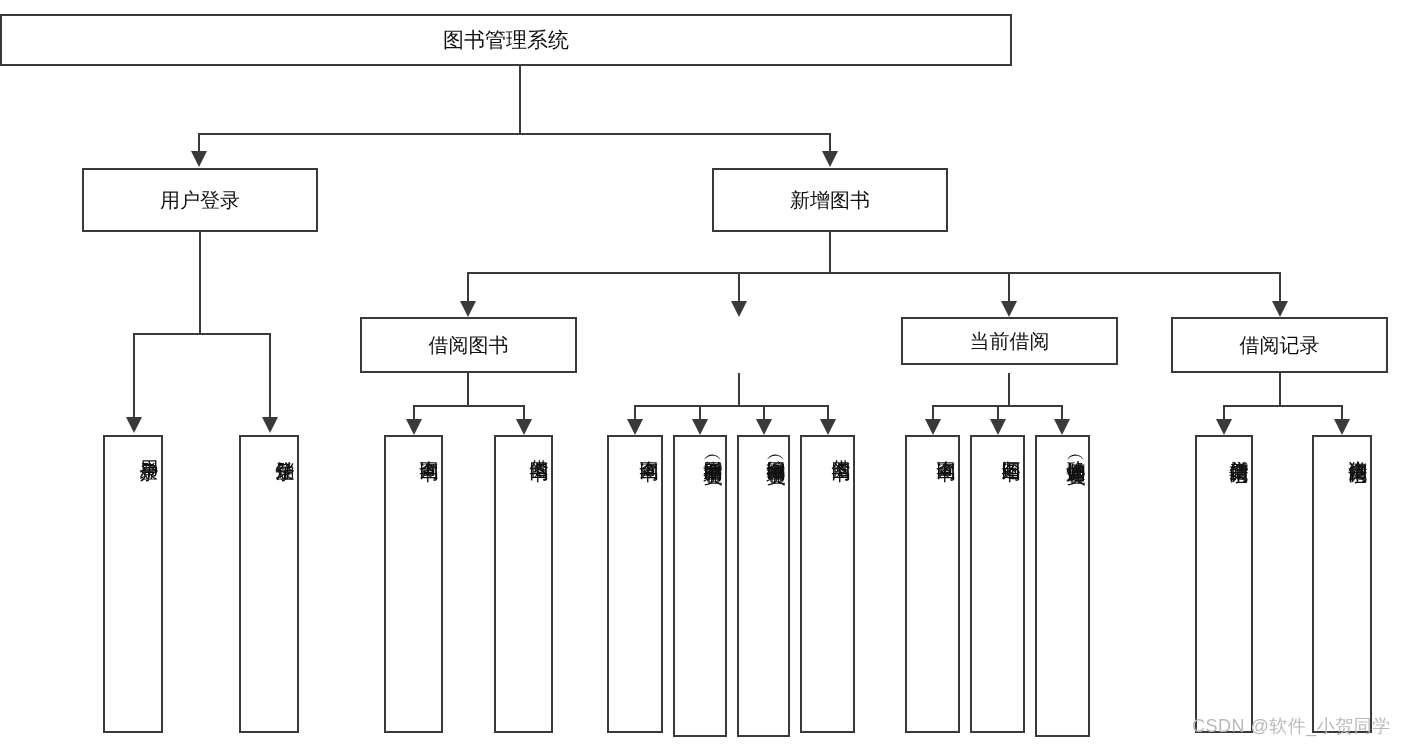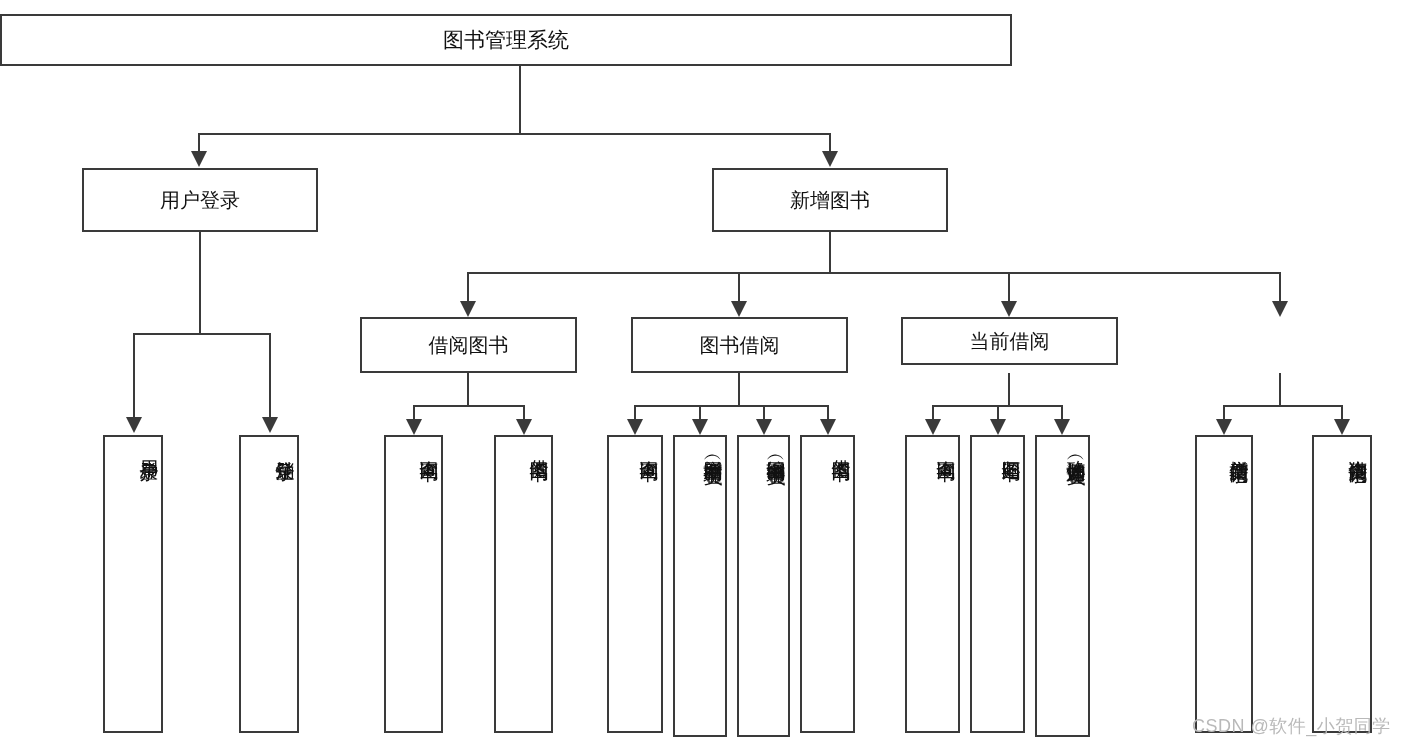--- a/index.html
+++ b/index.html
@@ -108,22 +108,22 @@
   <div class="vline" style="left:467px;top:272px;height:29px;"></div>
   <div class="arrow" style="left:460px;top:301px;"></div>
   <div class="vline" style="left:738px;top:272px;height:29px;"></div>
   <div class="arrow" style="left:731px;top:301px;"></div>
   <div class="vline" style="left:1008px;top:272px;height:29px;"></div>
   <div class="arrow" style="left:1001px;top:301px;"></div>
   <div class="vline" style="left:1279px;top:272px;height:29px;"></div>
   <div class="arrow" style="left:1272px;top:301px;"></div>
 
   <div class="node lvl2" style="left:360px;top:317px;width:217px;height:56px;">借阅图书</div>
-  <div class="node lvl2" style="left:631px;top:317px;width:217px;height:56px;">图书借阅</div>
   <div class="node lvl2" style="left:901px;top:317px;width:217px;height:48px;">当前借阅</div>
+  <div class="node lvl2" style="left:1171px;top:317px;width:217px;height:56px;">借阅记录</div>
 
   <div class="vline" style="left:467px;top:373px;height:32px;"></div>
   <div class="hline" style="left:413px;top:405px;width:112px;"></div>
   <div class="vline" style="left:413px;top:405px;height:14px;"></div>
   <div class="arrow" style="left:406px;top:419px;"></div>
   <div class="vline" style="left:523px;top:405px;height:14px;"></div>
   <div class="arrow" style="left:516px;top:419px;"></div>
 
   <div class="vline" style="left:738px;top:373px;height:32px;"></div>
   <div class="hline" style="left:634px;top:405px;width:194px;"></div>

